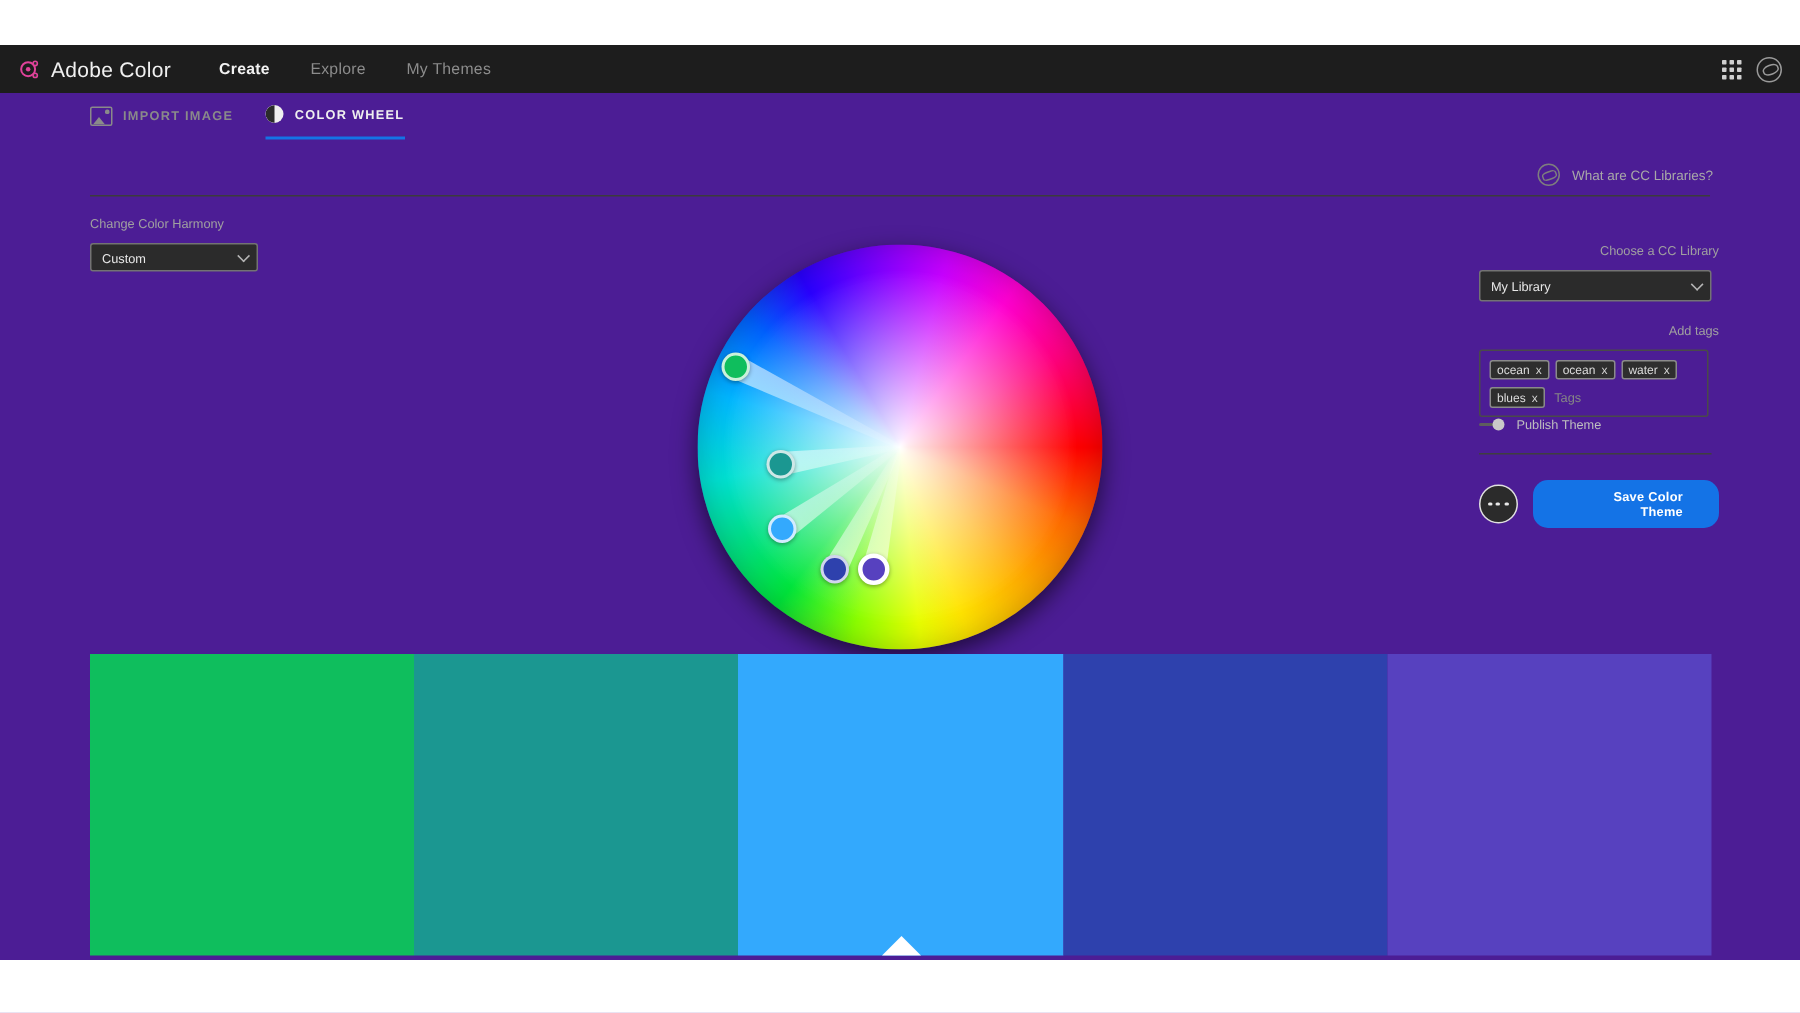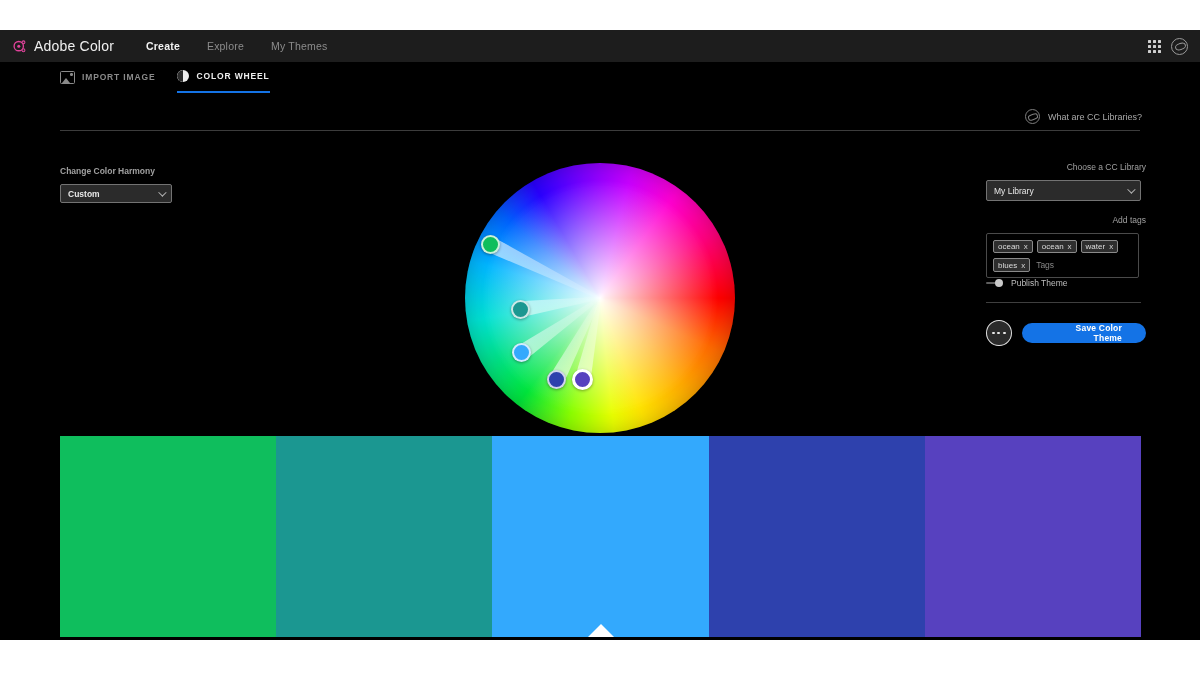--- a/index.html
+++ b/index.html
@@ -8,21 +8,21 @@
   }
   body {
     width: 1200px; height: 675px;
     font-family: "Liberation Sans", sans-serif;
     overflow: hidden;
   }
   #app {
     position: absolute;
     left: 0; top: 30px;
     width: 1200px; height: 610px;
-    background: #000000;
+    background: #4c1d95;
     overflow: hidden;
   }
   .top-white { position:absolute; left:0; top:0; width:1200px; height:30px; background:#ffffff; }
   .bottom-white { position:absolute; left:0; top:640px; width:1200px; height:35px; background:#ffffff; }
 
   
   .navbar {
     position: absolute; left:0; top:0; width:1200px; height:32px;
     background:#1d1d1d;
     display:flex; align-items:center;
@@ -62,21 +62,21 @@
   .wheel-icon{width:12px;height:12px;border-radius:50%;background:#efefef;position:relative;overflow:hidden;}
   .wheel-icon::after{content:"";position:absolute;left:0;top:0;width:6px;height:12px;background:#2b2b2b;border-radius:6px 0 0 6px;}
   .tabline { position:absolute; left:60px; top:100px; width:1080px; height:1px; background:#3c3c3c; }
 
   .cc-link { position:absolute; right:58px; top:79px; display:flex; align-items:center; gap:8px; cursor:pointer;}
   .cc-link-label { font-size:9px; color:#a8a8a8; }
   .cclink-icon{width:13px;height:13px;border-radius:50%;border:1.2px solid #7e7e7e;position:relative;}
   .cclink-icon::after{content:"";position:absolute;left:2px;top:4px;width:8px;height:4px;border:1.2px solid #7e7e7e;border-radius:4px/2px;transform:rotate(-20deg);}
 
   
-  .left-panel { position:absolute; left:60px; top:136px; width:170px;font-weight:bold;}
+  .left-panel { position:absolute; left:60px; top:114px; width:170px;}
   .field-label { font-size:8.5px; color:#a0a0a0; margin-bottom:8px;}
   .select-box {
     width:112px; height:19px; background:#2b2b2b; border:1px solid #737373; border-radius:2px;
     display:flex; align-items:center; padding:0 7px; box-sizing:border-box; cursor:pointer;
   }
   .select-value { font-size:8.5px; color:#e8e8e8; }
   .chev { margin-left:auto; width:5px;height:5px;border-right:1px solid #b5b5b5;border-bottom:1px solid #b5b5b5;transform:rotate(45deg) translateY(-2px);}
 
   
   .right-panel { position:absolute; left:986px; top:132px; width:160px;text-align:right;}
@@ -98,21 +98,21 @@
   .toggle-knob { position:absolute; right:0; top:0; width:8px; height:8px; border-radius:50%; background:#c9c9c9;}
   .publish-label { font-size:8.5px; color:#bfbfbf;}
   .divider { margin-top:14px; width:155px; height:1px; background:#3f3f3f;}
   .actions { margin-top:17px; display:flex; align-items:center; justify-content:flex-end; gap:10px;}
   .more-btn {
     width:24px;height:24px;border-radius:50%;border:1.4px solid #e0e0e0;background:#2b2b2b;
     display:flex;align-items:center;justify-content:center;gap:2.5px;cursor:pointer;
   }
   .more-btn i{width:2.8px;height:2.8px;border-radius:50%;background:#e8e8e8;display:block;}
   .save-btn {
-    height:20px; background:#1473e6; border-radius:10px; color:#fff;
+    height:32px; background:#1473e6; border-radius:10px; color:#fff;
     font-size:8.5px; font-weight:bold; display:flex;align-items:center;justify-content:center;
     padding:0 24px; cursor:pointer; letter-spacing:.2px;
   }
 
   
   .wheel-wrap { position:absolute; left:465px; top:133px; width:270px; height:270px; }
   .wheel-shadow {
     position:absolute; inset:0; border-radius:50%;
     box-shadow: 0 6px 16px rgba(0,0,0,.6);
   }

